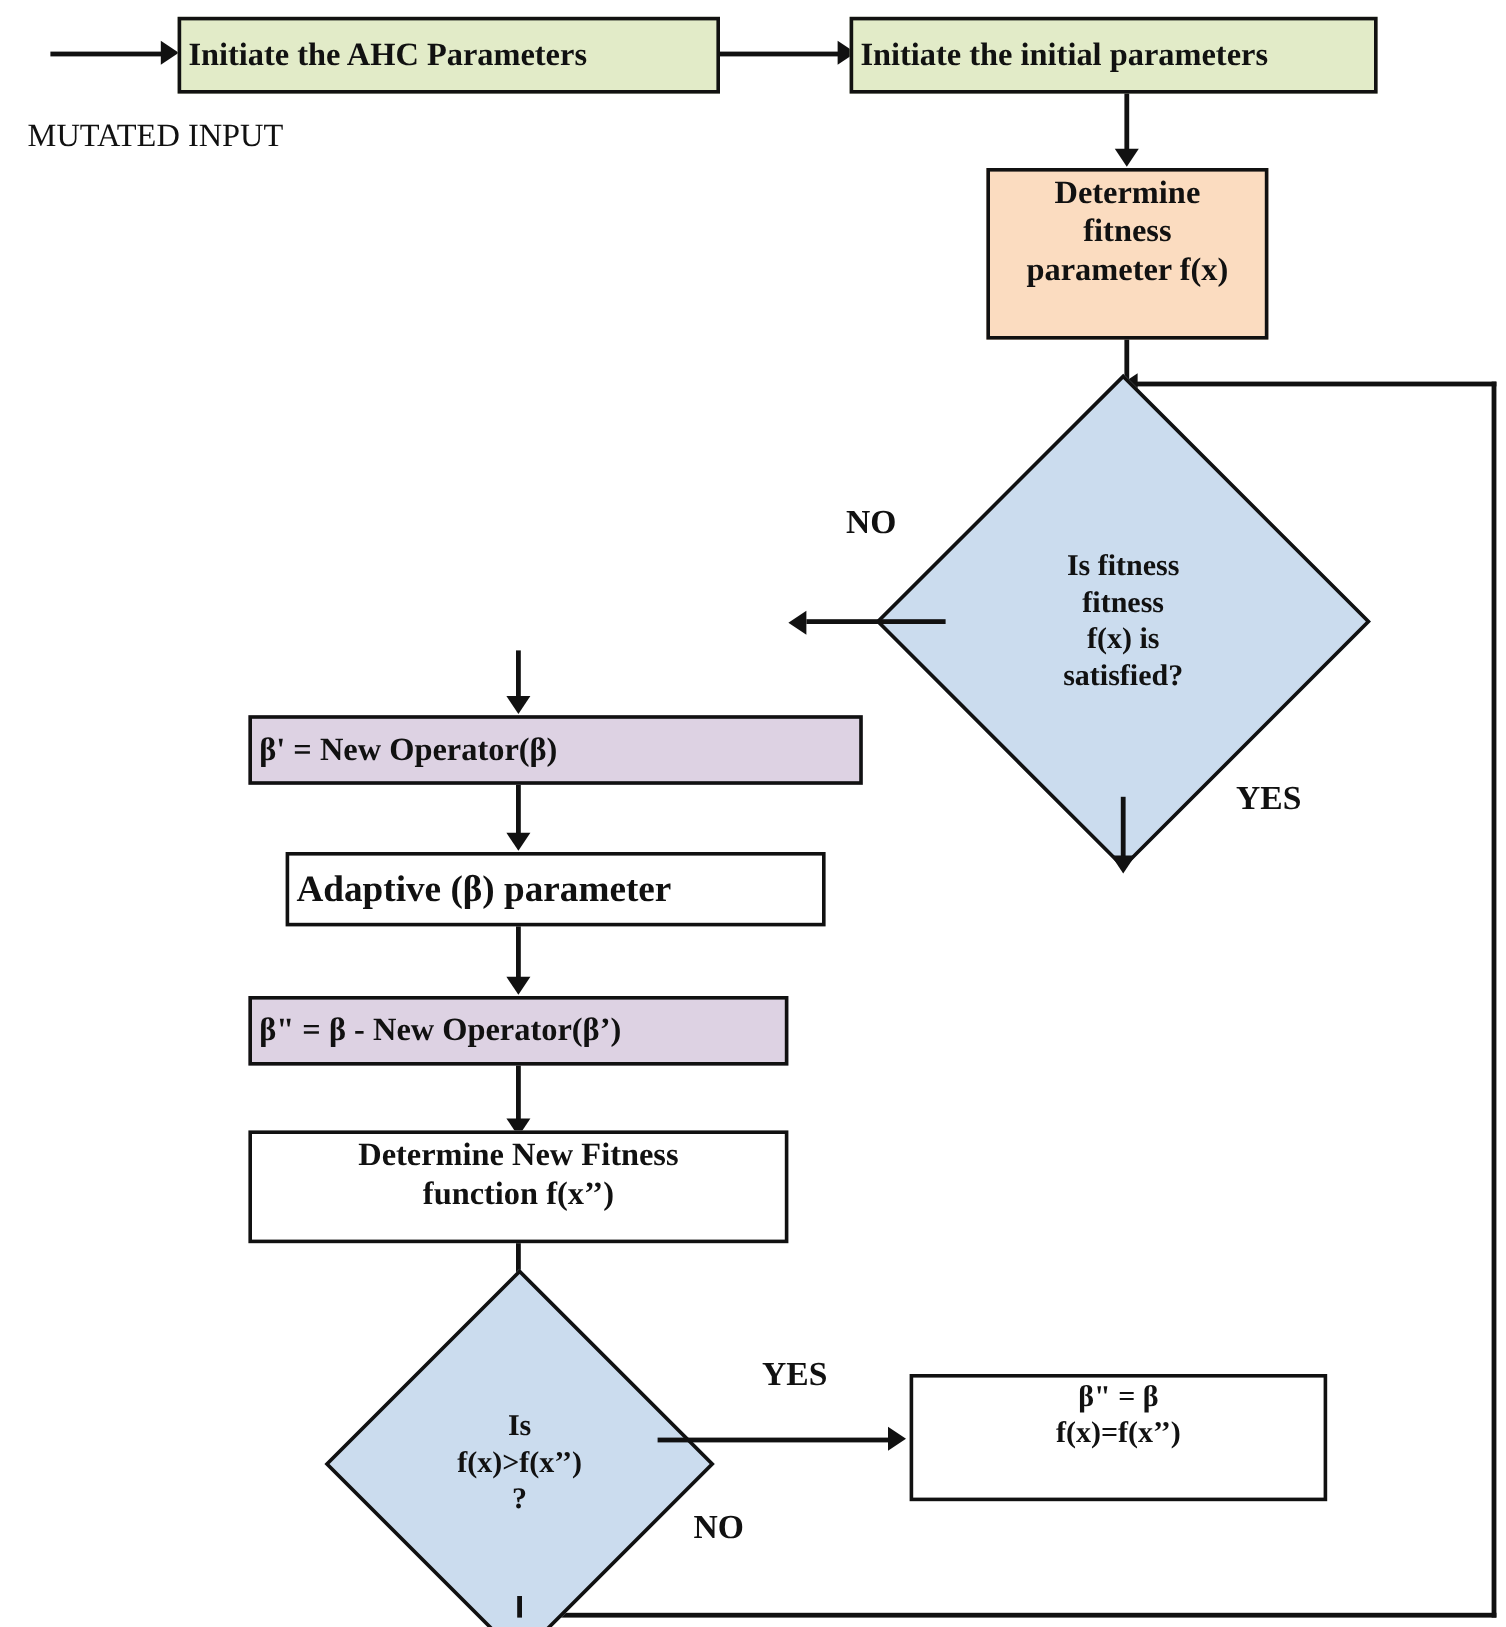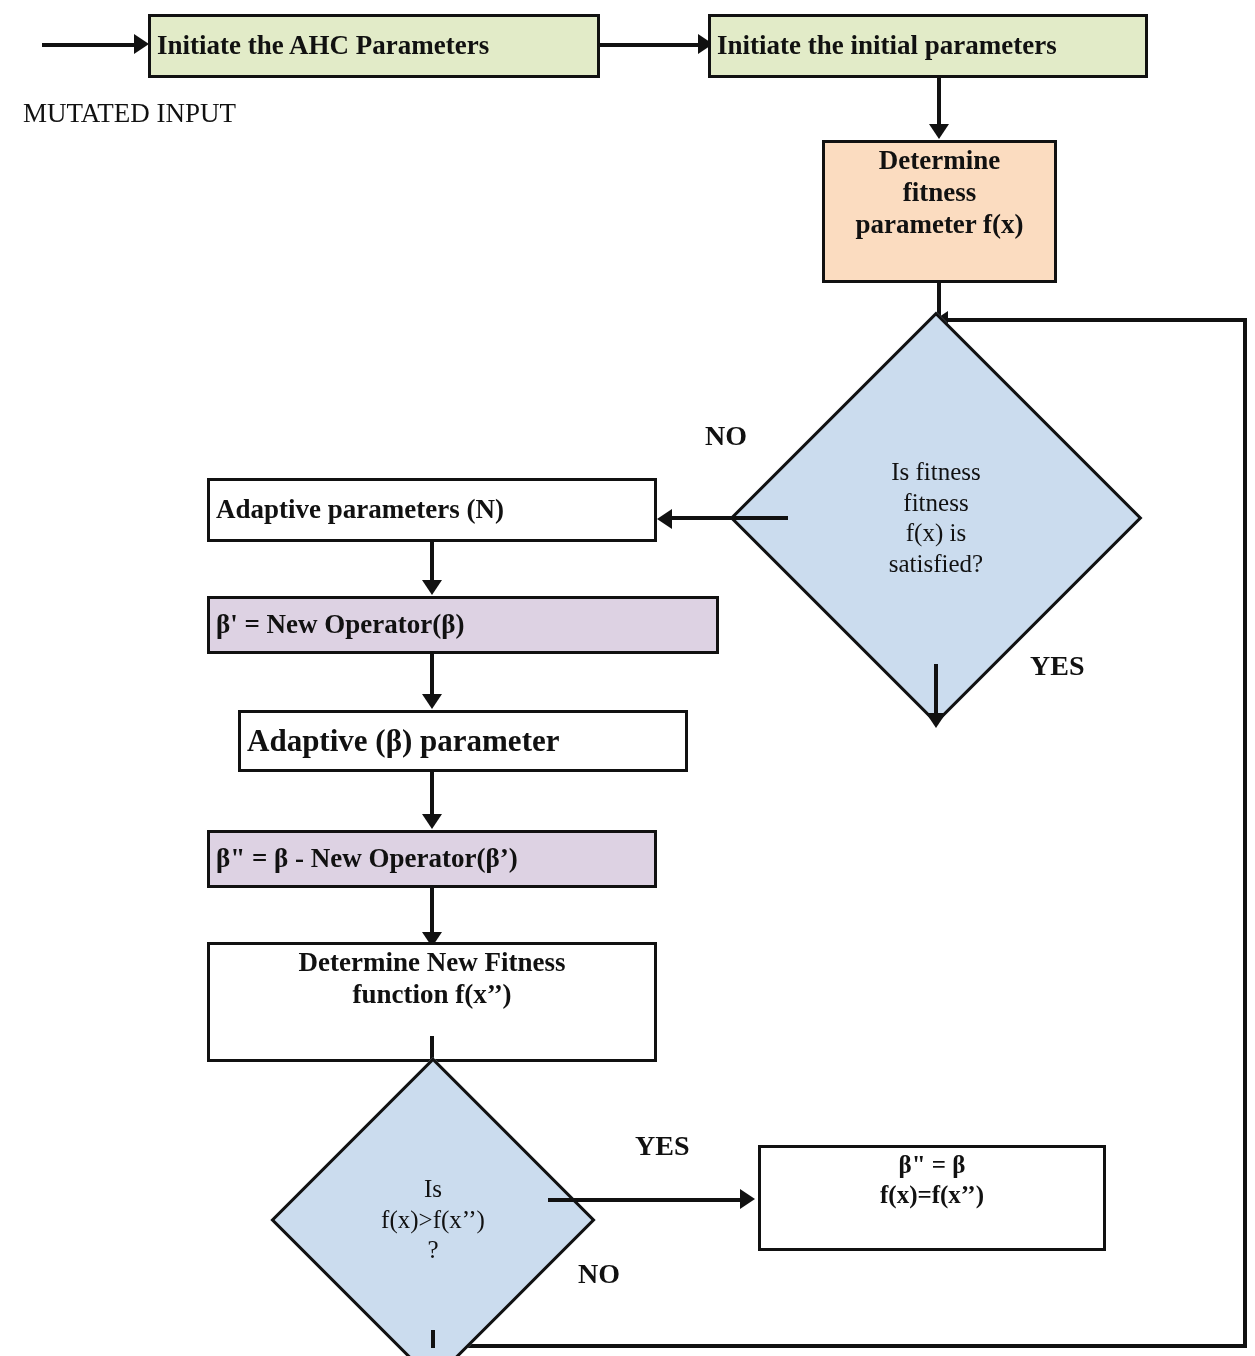--- a/index.html
+++ b/index.html
@@ -45,21 +45,21 @@
     position: absolute;
     inset: 0;
     background: #cbdcee;
     border: 3px solid #111111;
     transform: rotate(45deg);
     box-sizing: border-box;
   }
   .diamond .dtext {
     position: relative;
     text-align: center;
-    font-weight: normal;
+    font-weight: bold;
     color: #111111;
     line-height: 1.22;
     z-index: 2;
   }
 
   
   .ln {
     position: absolute;
     background: #111111;
   }
@@ -149,23 +149,20 @@
 
   <div class="ln h" style="left:672px; top:516px; width:116px;"></div>
   <div class="arrowhead left" style="left:657px; top:509px;"></div>
   <div class="label" style="left:705px; top:420px; font-size:28px;">NO</div>
 
   <div class="ln v" style="left:934px; top:664px; height:56px;"></div>
   <div class="arrowhead down" style="left:926px; top:713px;"></div>
   <div class="label" style="left:1030px; top:650px; font-size:28px;">YES</div>
 
 
-  <div class="node plain" style="left:207px; top:478px; width:450px; height:64px; font-size:27px;">
-    <span>Adaptive parameters (N)</span>
-  </div>
 
   <div class="ln v" style="left:430px; top:542px; height:42px;"></div>
   <div class="arrowhead down" style="left:422px; top:580px;"></div>
 
   <div class="node purple" style="left:207px; top:596px; width:512px; height:58px; font-size:27px;">
     <span>β' = New Operator(β)</span>
   </div>
 
   <div class="ln v" style="left:430px; top:654px; height:44px;"></div>
   <div class="arrowhead down" style="left:422px; top:694px;"></div>
@@ -177,21 +174,21 @@
   <div class="ln v" style="left:430px; top:772px; height:46px;"></div>
   <div class="arrowhead down" style="left:422px; top:814px;"></div>
 
   <div class="node purple" style="left:207px; top:830px; width:450px; height:58px; font-size:27px;">
     <span>β" = β  - New Operator(β’)</span>
   </div>
 
   <div class="ln v" style="left:430px; top:888px; height:48px;"></div>
   <div class="arrowhead down" style="left:422px; top:932px;"></div>
 
-  <div class="node plain" style="left:207px; top:942px; width:450px; height:120px; font-size:27px; flex-direction:column;">
+  <div class="node plain" style="left:207px; top:942px; width:450px; height:94px; font-size:27px; flex-direction:column;">
     <span>Determine New Fitness</span>
     <span>function f(x’’)</span>
   </div>
 
   <div class="ln v" style="left:430px; top:1036px; height:52px;"></div>
   <div class="arrowhead down" style="left:422px; top:1080px;"></div>
 
   <div class="diamond" style="left:318px; top:1105px; width:230px; height:230px;">
     <div class="dshape"></div>
     <div class="dtext" style="font-size:25px;">

